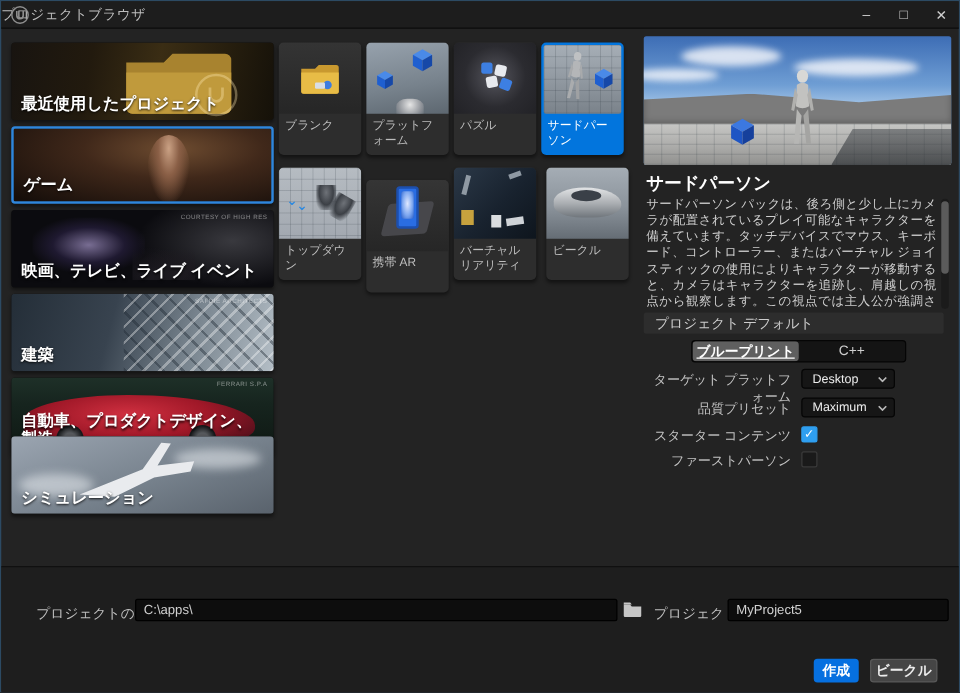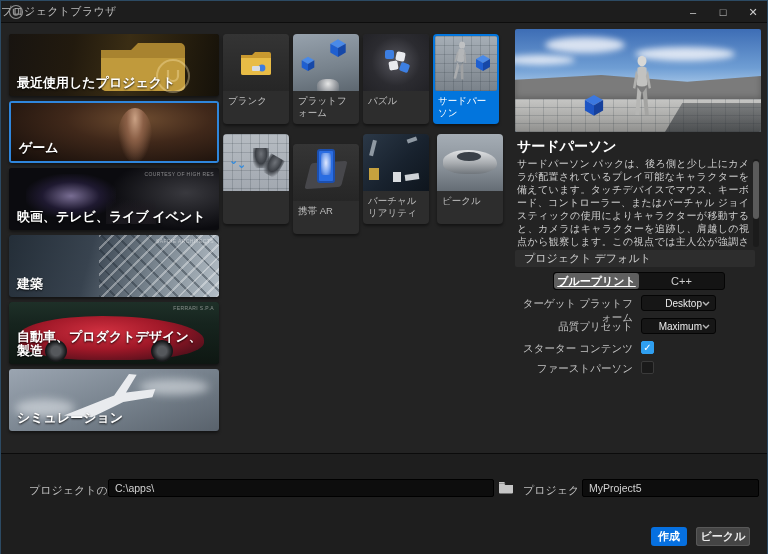--- a/index.html
+++ b/index.html
@@ -126,21 +126,21 @@
   .seg { position:absolute; left:38px; top:249px; width:172px; height:18px; display:flex;
     background:#141414; border:1px solid #050505; border-radius:3px; overflow:hidden; }
   .seg-btn { flex:1; display:flex; align-items:center; justify-content:center; font-size:11px; color:#cfcfcf; }
   .seg-btn.on { background:#5f5f5f; color:#fff; border-radius:3px; font-weight:bold;text-decoration:underline; }
 
   .set-row { position:absolute; left:0; width:246px; height:17px; }
   .set-label { position:absolute; left:0; top:2px; width:118px; text-align:right; font-size:10.5px; color:#c4c4c4; }
   .dropdown { position:absolute; left:126px; top:0; width:75px; height:16px; background:#161616;
     border:1px solid #050505; border-radius:3px; display:flex; align-items:center;
     padding:0 5px 0 8px; font-size:10px; color:#ececec; }
-  .dropdown .dd-val { flex:1;text-align:right; }
+  .dropdown .dd-val { flex:1; }
   .checkbox { position:absolute; left:126px; top:1px; width:13px; height:13px; border-radius:2px;
     background:#1a1a1a; border:1px solid #3a3a3a; display:flex; align-items:center; justify-content:center;
     font-size:10px; color:#fff; }
   .checkbox.checked { background:#2f9ff0; border-color:#2f9ff0; }
 
   
   .footer-divider { position:absolute; left:0; top:452px; width:100%; height:1px; background:#0b0b0b; }
   .footer { position:absolute; left:0; top:453px; width:100%; height:100px; background:#1e1e1e; }
   .f-label { position:absolute; font-size:11px; color:#bfbfbf; top:29px; }
   .f-input { position:absolute; top:25px; height:18px; background:#0d0d0d; border:1px solid #000;
@@ -211,21 +211,21 @@
   </div>
 
   <div class="side-tile" style="top:234px">
     <div class="art art-arch">
       <span class="terraces"></span>
     </div>
     <span class="watermark">SAFDIE ARCHITECTS</span>
     <div class="side-label">建築</div>
   </div>
 
-  <div class="side-tile" style="top:368px">
+  <div class="side-tile" style="top:348px">
     <div class="art art-sim">
       <span class="cloud" style="left:6px;top:30px;width:60px;height:18px"></span>
       <span class="cloud" style="right:10px;top:10px;width:70px;height:16px"></span>
       <svg width="110" height="44" viewBox="0 0 44 18">
         <path d="M2 11 L24 8 L32 1 L35 2 L29 8 L41 9.5 L39 12.5 L27 11.5 L13 14.5 Z" fill="#e9ebee"></path>
       </svg>
     </div>
     <div class="side-label">シミュレーション</div>
   </div>
 
@@ -289,20 +289,21 @@
   </div>
 
   <div class="tpl" style="left:222px;top:133px">
     <div class="tpl-img art-top">
       <span class="grid-lines"></span>
       <span class="arrow" style="left:6px;top:20px">⌄</span>
       <span class="arrow" style="left:14px;top:24px">⌄</span>
       <span class="fig" style="left:30px;top:14px"></span>
       <span class="fig" style="left:42px;top:22px;transform:rotate(30deg)"></span>
     </div>
+    <div class="tpl-label">トップダウン</div>
   </div>
 
   <div class="tpl" style="left:292px;top:143px">
     <div class="tpl-img art-ar">
       <span class="pad"></span>
       <span class="phone">
           <i></i>
         </span>
     </div>
     <div class="tpl-label">携帯 AR</div>

